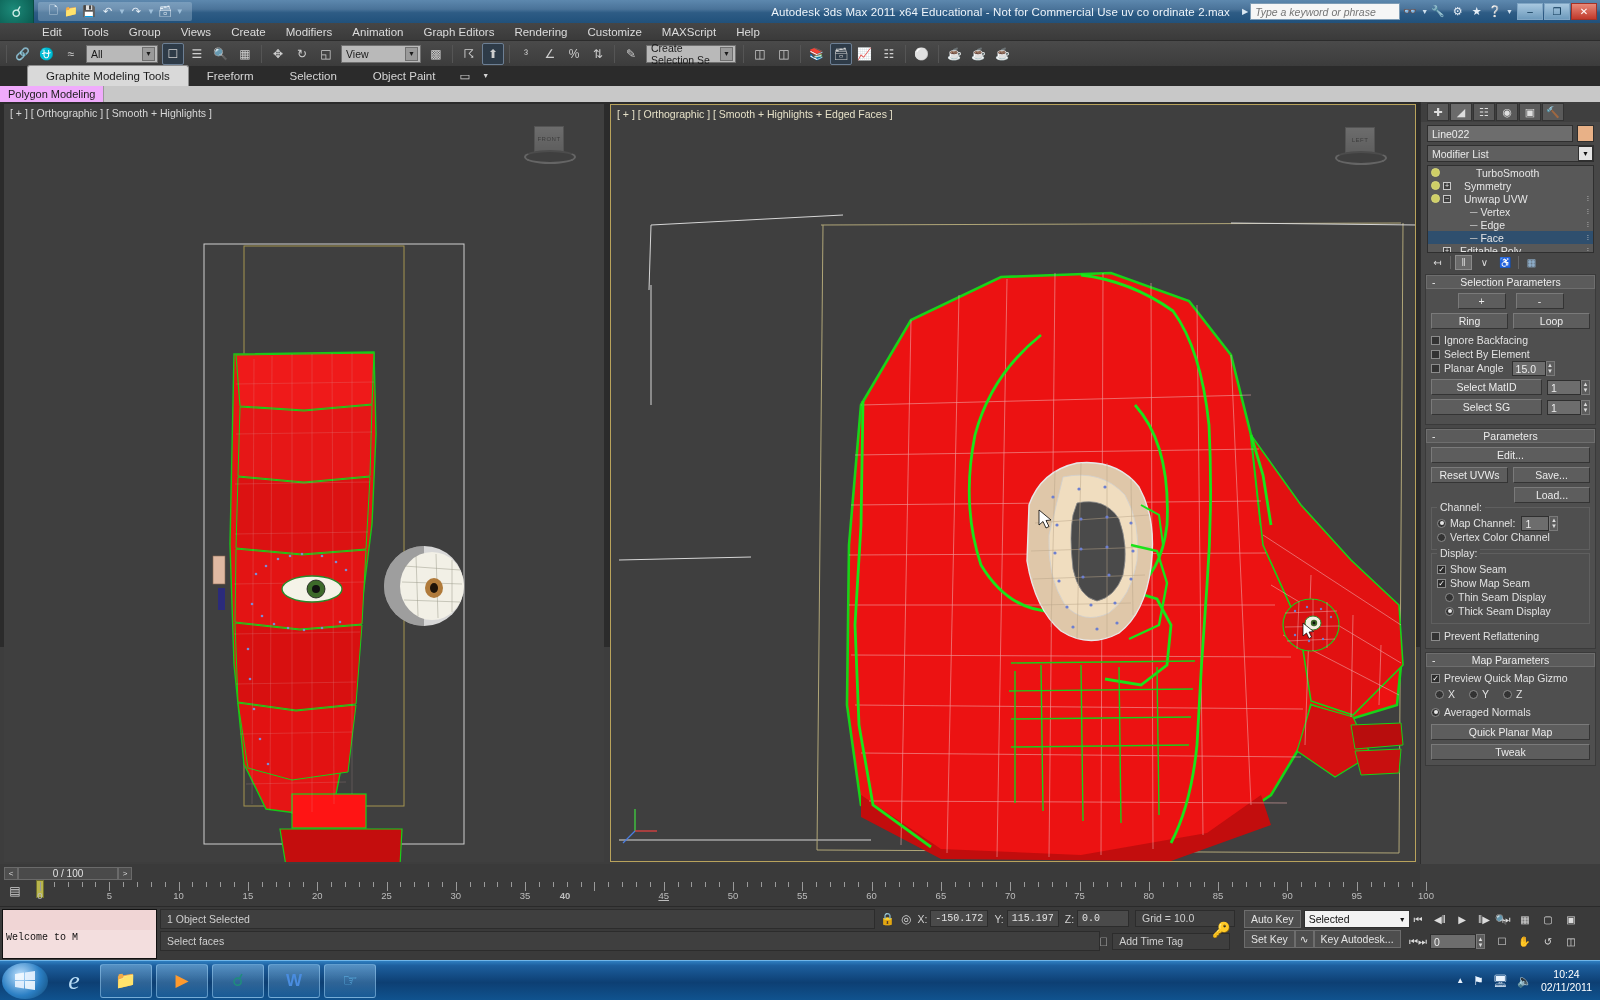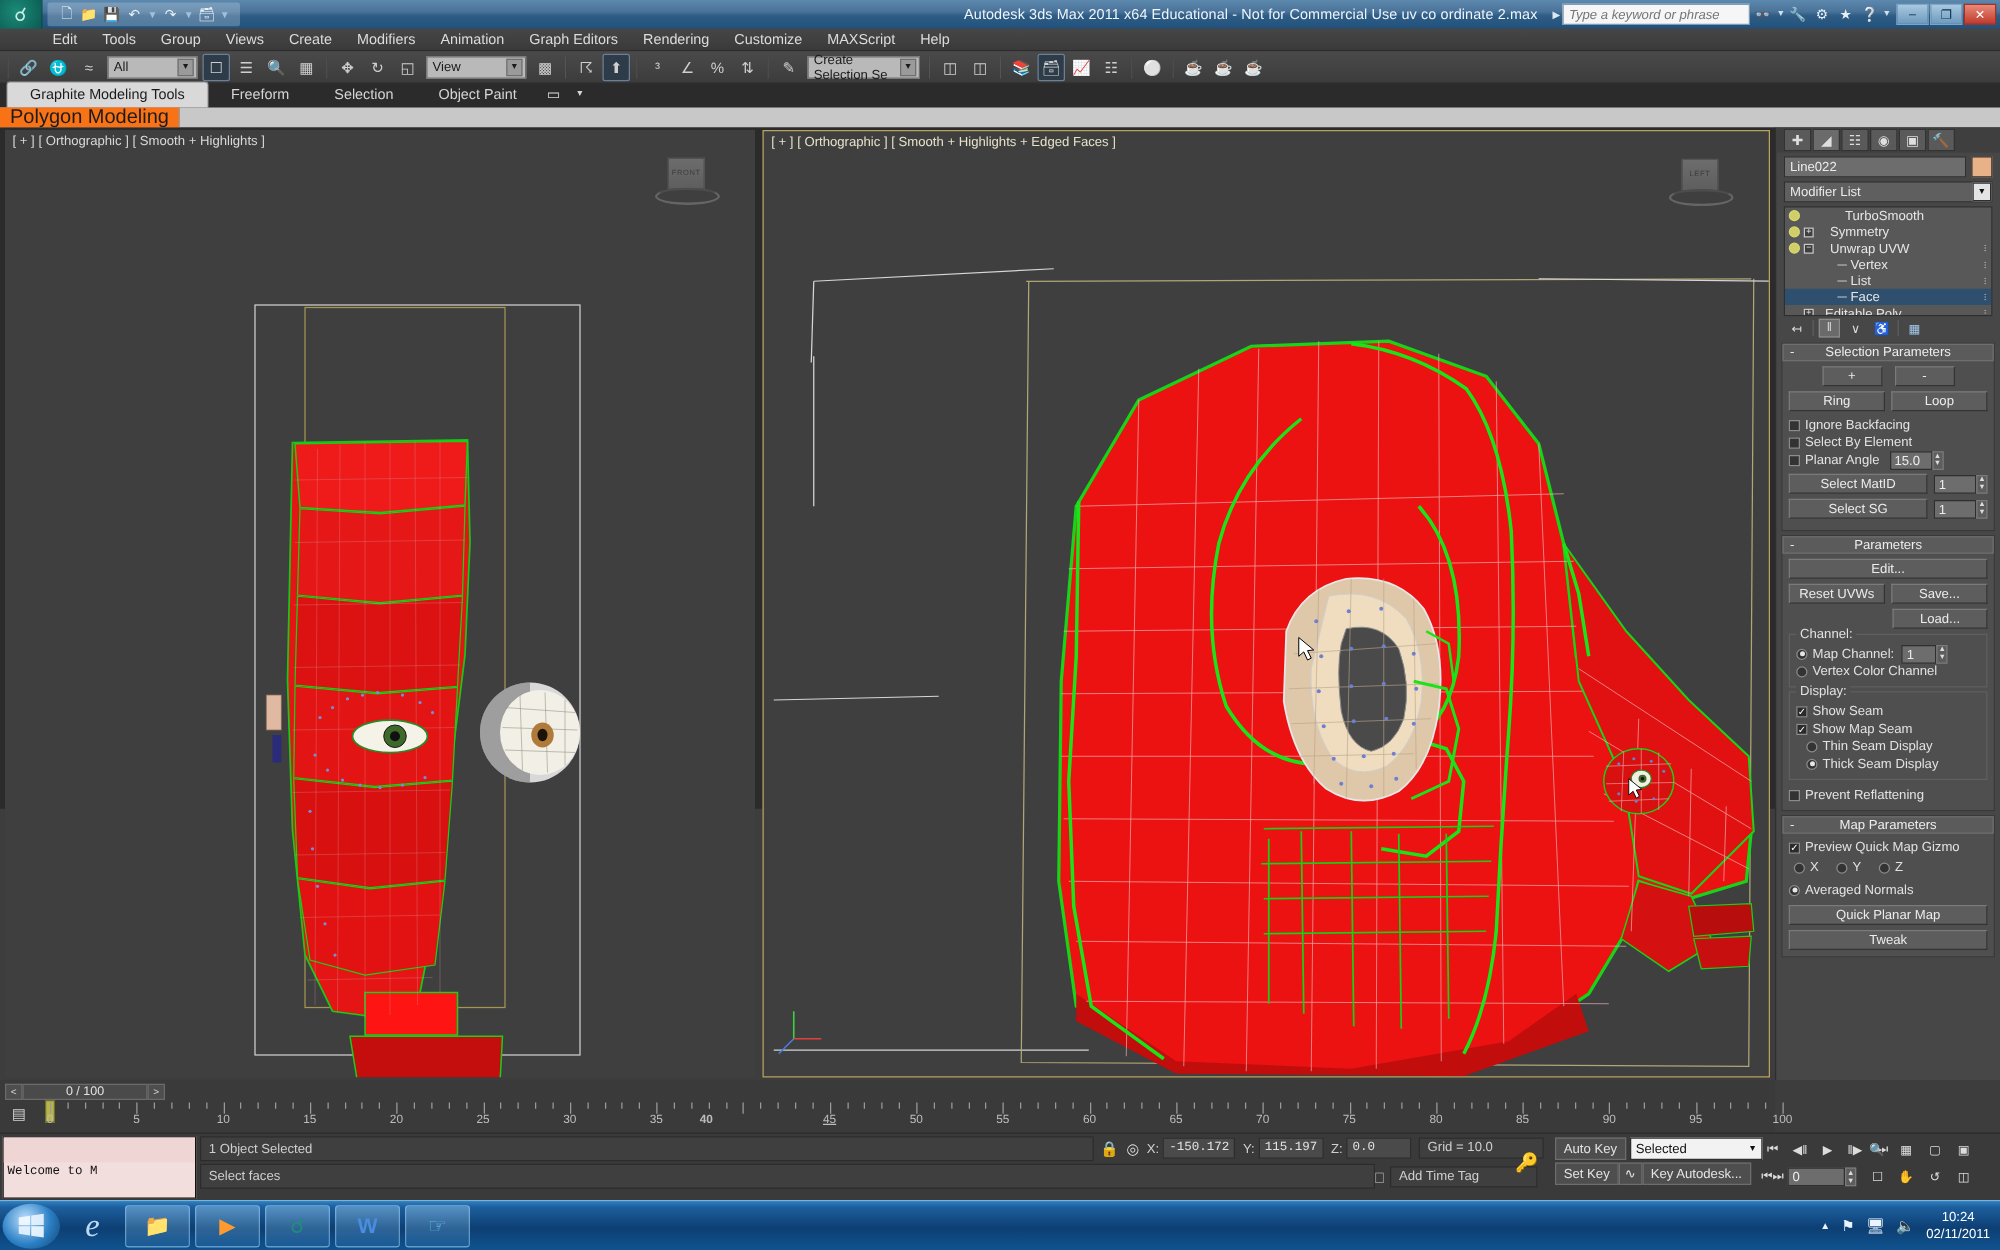--- a/index.html
+++ b/index.html
@@ -67,28 +67,28 @@
   .tb-btn.on{border-color:#6d7f94;background:#2e3b48;}
   .tb-sep{width:1px;height:18px;background:#2a2a2a;border-right:1px solid #555;margin:0 4px;}
   .tb-combo{height:18px;background:#b9b9b9;border:1px solid #6f6f6f;color:#1a1a1a;
     font-size:10.5px;display:flex;align-items:center;padding:0 2px 0 4px;margin:0 3px;}
   .tb-combo .cv{flex:1;}
   .tb-combo .ar{width:13px;height:14px;background:#9a9a9a;border:1px solid #6f6f6f;
     display:flex;align-items:center;justify-content:center;font-size:7px;color:#1a1a1a;}
 
   
   .ribbon{position:absolute;left:0;top:67px;width:1600px;height:35px;background:#2b2b2b;}
-  .ribtabs{display:flex;align-items:flex-end;height:19px;padding-left:5px;}
+  .ribtabs{display:flex;align-items:flex-end;height:19px;padding-left:27px;}
   .ribtab{padding:2px 18px 2px 18px;font-size:11.5px;color:#d6d6d6;line-height:16px;}
   .ribtab.active{background:#d9d9d9;color:#1b1b1b;border:1px solid #8d8d8d;border-bottom:none;
      border-radius:3px 3px 0 0;}
   .ribtab.small{padding:2px 6px;}
   .ribsub{height:16px;background:#c8c8c8;display:flex;align-items:center;}
-  .ribsub .lbl{background:#f97316;border-right:1px solid #9a9a9a;padding:0 8px;
-     color:#1c1c1c;font-size:16px;line-height:16px;height:16px;}
+  .ribsub .lbl{background:#f0abfc;border-right:1px solid #9a9a9a;padding:0 8px;
+     color:#1c1c1c;font-size:11px;line-height:16px;height:16px;}
 
   
   .vpzone{position:absolute;left:0;top:102px;width:1420px;height:545px;background:#2b2b2b;}
   .vp{position:absolute;background:#3f3f3f;overflow:hidden;}
   .vp.left{left:4px;top:2px;width:600px;height:758px;}
   .vp.right{left:610px;top:2px;width:806px;height:758px;border:1px solid #b9a35c;}
   .vplabel{position:absolute;left:6px;top:3px;font-size:10.5px;color:#d8d8d8;z-index:5;}
   .vp.right .vplabel{color:#e6e1c8;}
   .vcube{position:absolute;right:26px;top:22px;width:56px;height:42px;opacity:.5;z-index:4;}
   .vcube .cube{position:absolute;left:12px;top:0;width:30px;height:26px;
@@ -606,21 +606,21 @@
         <span style="width:9px"></span>
           <span style="width:8px"></span>
         <span style="padding-left:16px;color:#c9c9c9">─</span>
         <span>Vertex</span>
         <span class="dots">⁝</span>
       </div>
       <div class="srow">
         <span style="width:9px"></span>
           <span style="width:8px"></span>
         <span style="padding-left:16px;color:#c9c9c9">─</span>
-        <span>List</span>
+        <span>Edge</span>
         <span class="dots">⁝</span>
       </div>
       <div class="srow sel">
         <span style="width:9px"></span>
           <span style="width:8px"></span>
         <span style="padding-left:16px;color:#c9c9c9">─</span>
         <span>Face</span>
         <span class="dots">⁝</span>
       </div>
       <div class="srow">

